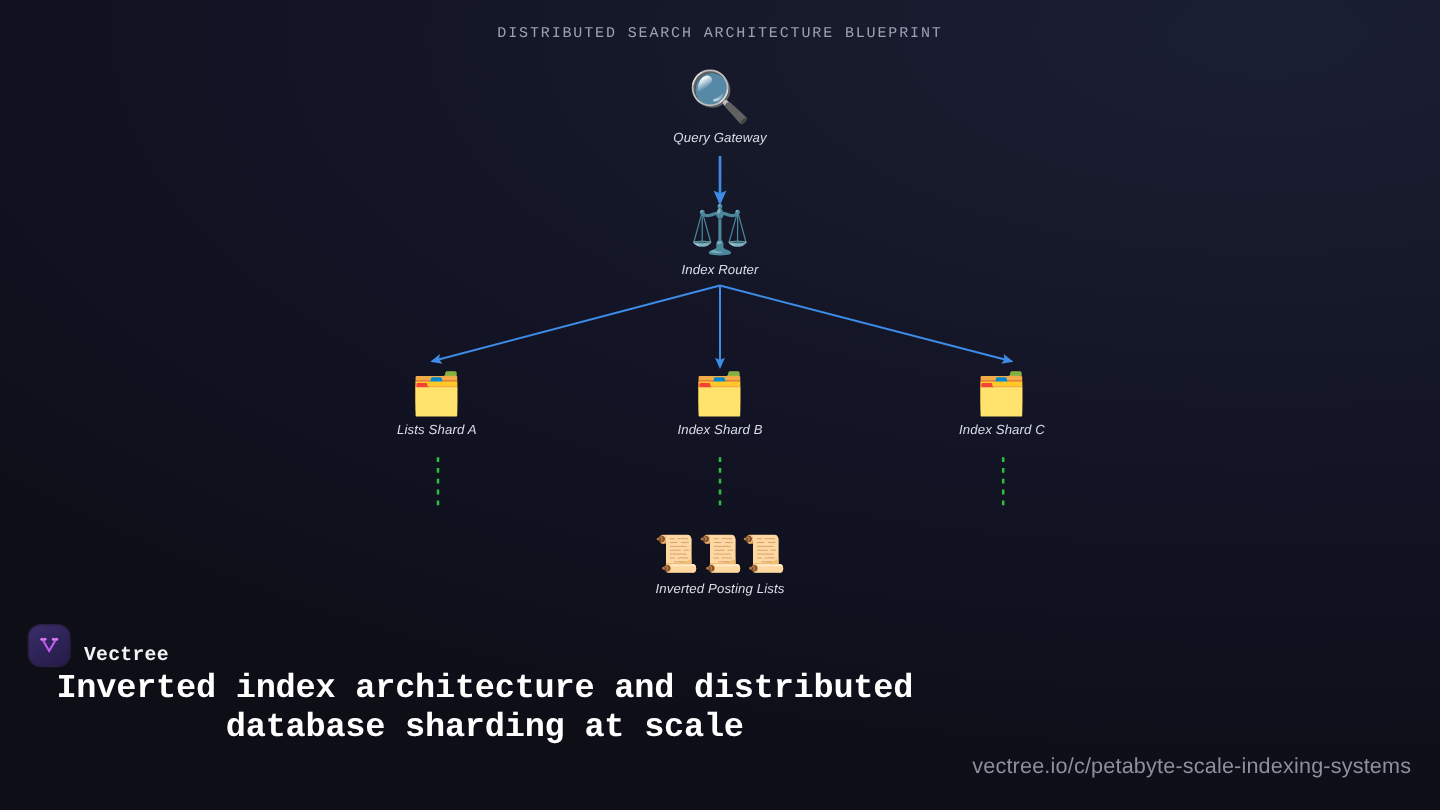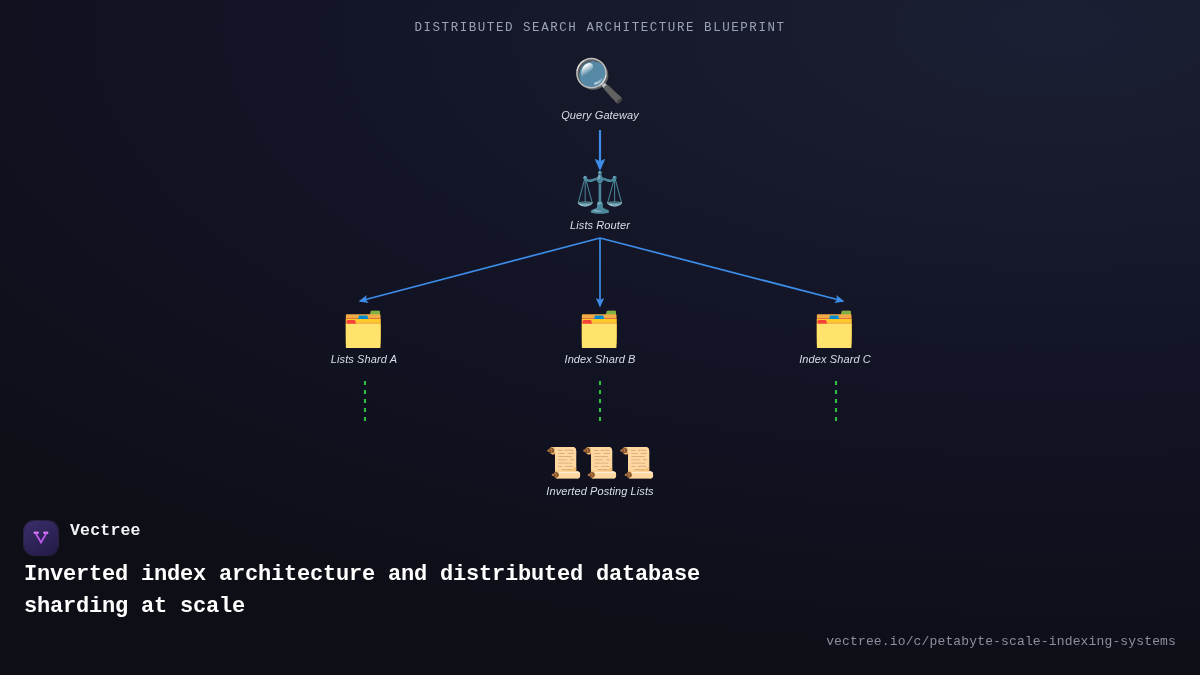--- a/index.html
+++ b/index.html
@@ -81,21 +81,21 @@
     left: 0;
     bottom: 0;
     width: 1200px;
     height: 168px;
   }
   .brand-row {
     position: absolute;
     left: 24px;
     top: 14px;
     display: flex;
-    align-items: flex-start;
+    align-items: flex-end;
     gap: 12px;
   }
   .brand-logo {
     width: 34px;
     height: 34px;
     border-radius: 10px;
     background: linear-gradient(150deg, #3b2d6b 0%, #2e2357 55%, #241b46 100%);
     display: flex;
     align-items: center;
     justify-content: center;
@@ -108,32 +108,33 @@
     color: #f2f3f7;
     letter-spacing: .2px;
   }
   .headline {
     position: absolute;
     left: 24px;
     top: 52px;
     width: 760px;
     margin: 0;
     font-family: "Liberation Mono", monospace;
-    font-size: 22px;
+    font-size: 28px;
     font-weight: bold;
     line-height: 32px;
     color: #ffffff;
     letter-spacing: -.2px;
+    text-align: center;
   }
   .source-url {
     position: absolute;
     right: 24px;
     bottom: 26px;
-    font-family: Liberation Mono, monospace;
-    font-size: 13px;
+    font-family: Liberation Sans, sans-serif;
+    font-size: 18px;
     color: #8b8f9e;
     letter-spacing: .15px;
     white-space: nowrap;
   }
 </style>
 </head>
 <body>
 
 <div id="page">
 
@@ -157,21 +158,21 @@
     <line x1="836" y1="381" x2="836" y2="424" stroke="#2fbf3f" stroke-width="2.1" stroke-dasharray="4 5"></line>
   </svg>
 
   <div class="node" id="node-gateway">
     <span class="node-glyph">🔍</span>
     <span class="node-label">Query Gateway</span>
   </div>
 
   <div class="node" id="node-router">
     <span class="node-glyph">⚖️</span>
-    <span class="node-label">Lists Router</span>
+    <span class="node-label">Index Router</span>
   </div>
 
   <div class="node shard" id="node-shard-a">
     <span class="node-glyph">🗂️</span>
     <span class="node-label">Lists Shard A</span>
   </div>
 
   <div class="node shard" id="node-shard-b">
     <span class="node-glyph">🗂️</span>
     <span class="node-label">Index Shard B</span>

